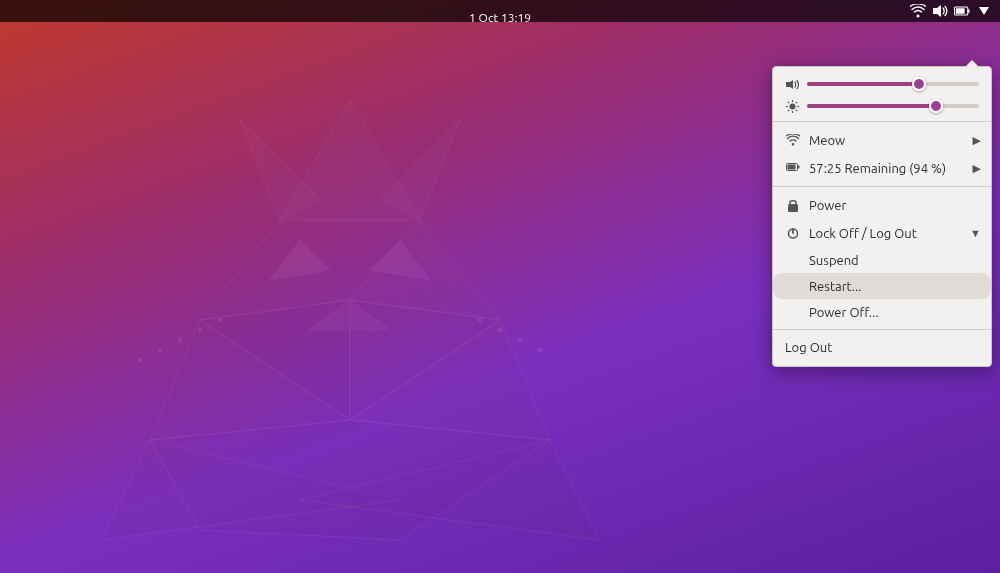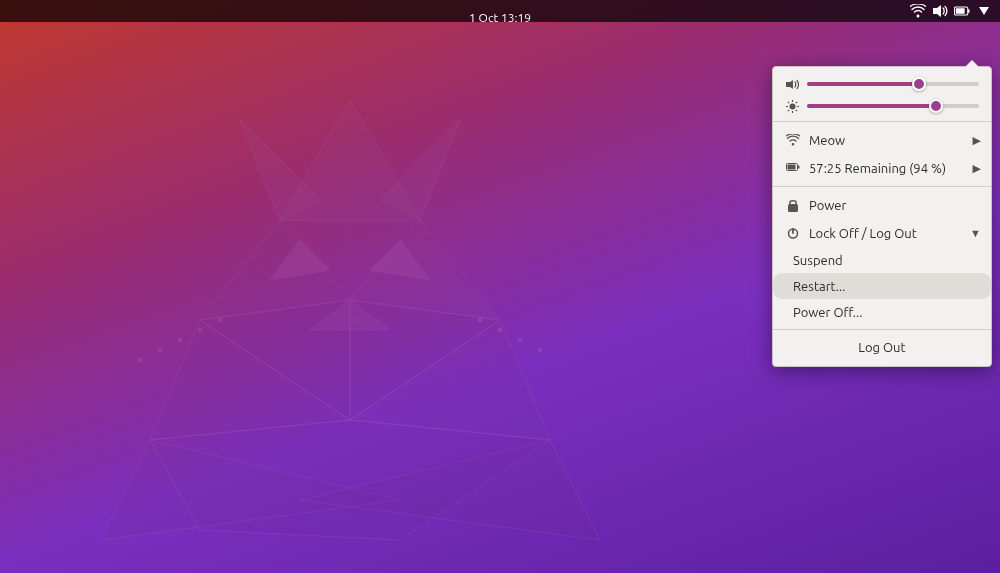--- a/index.html
+++ b/index.html
@@ -179,21 +179,21 @@
       flex-shrink: 0;
     }
 
     .submenu-items {
       background: #f2f1ef;
     }
 
     .submenu-item {
       display: flex;
       align-items: center;
-      padding: 6px 12px 6px 20px;
+      padding: 6px 12px 6px 36px;
       cursor: pointer;
       font-size: 13px;
       color: #2c2c2c;
     }
 
     .submenu-item.highlighted {
       background: #e0ddd9;
       border-radius: 9px;
     }
   </style>
@@ -373,19 +373,19 @@
       <div class="submenu-item highlighted">
         <span>Restart...</span>
       </div>
       <div class="submenu-item">
         <span>Power Off...</span>
       </div>
     </div>
 
     <div class="menu-separator"></div>
 
-    <div class="submenu-item" style="padding-left: 12px; justify-content: center;">
+    <div class="submenu-item" style="padding-left: 12px;">
       <span>Log Out</span>
     </div>
 
   </div>
 
 </div>
 
 </body></html>

